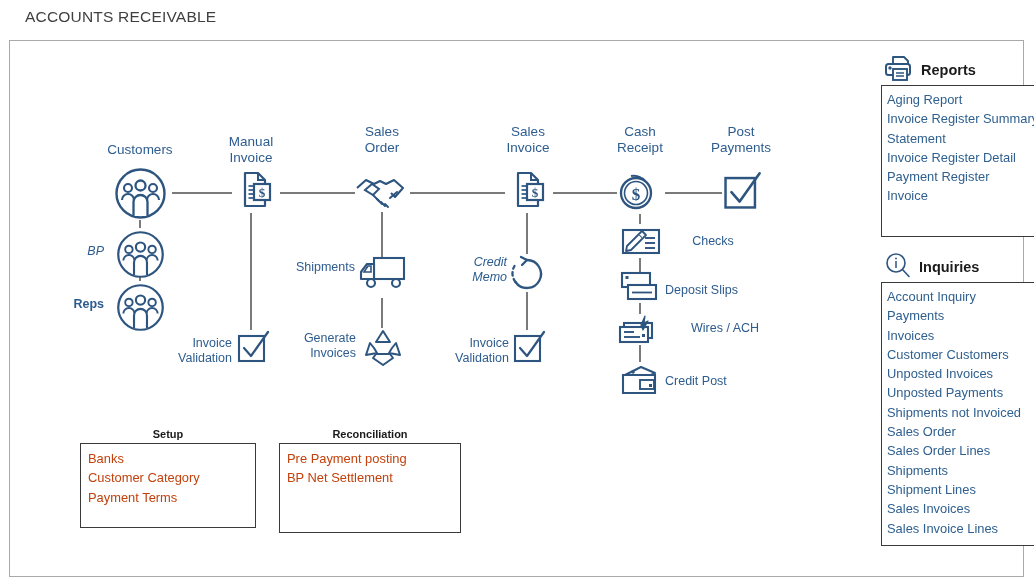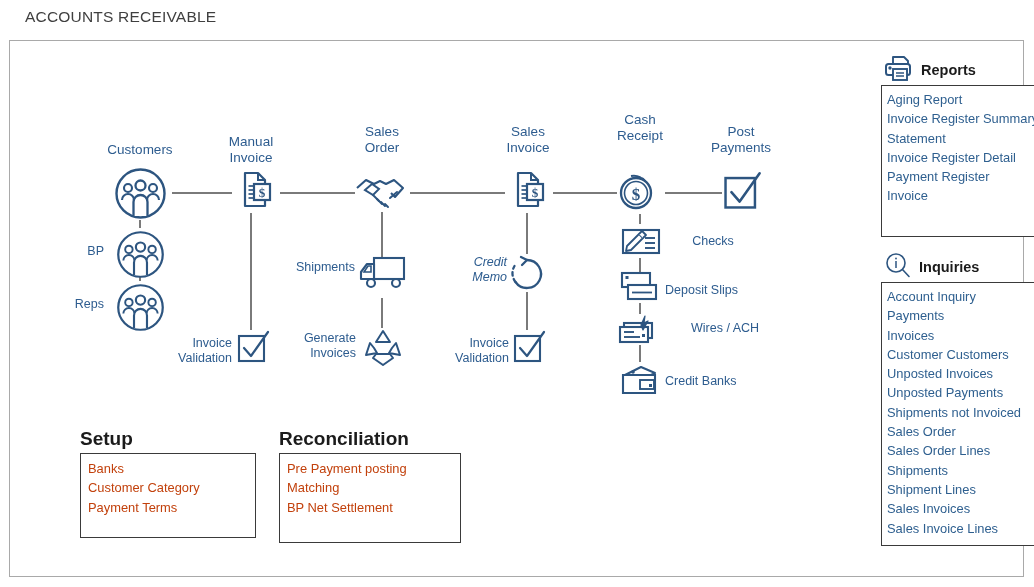--- a/index.html
+++ b/index.html
@@ -88,23 +88,24 @@
   .panel-list .li {
     color: #2e5f8f;
     font-size: 12.9px;
     line-height: 19.3px;
     white-space: pre;
   }
 
   
   .bbox { position: absolute; }
   .bbox-title {
-    font-size: 19px;
+    font-size: 11px;
     font-weight: bold;
     color: #1b1b1b;
+    text-align: center;
     padding-bottom: 3px;
   }
   .bbox-list {
     border: 1.4px solid #3a3a3a;
     box-sizing: border-box;
     padding: 5px 0 5px 7px;
     background: #fff;
   }
   .bbox-list .li {
     color: #c2410c;
@@ -155,34 +156,34 @@
       <circle cx="27.5" cy="27.5" r="24" fill="#ffffff" stroke="#2d5580" stroke-width="2.4"></circle>
       <circle cx="15" cy="22" r="4" fill="none" stroke="#2d5580" stroke-width="2.1"></circle>
       <path d="M9 34 a6 6 0 0 1 12 0" fill="none" stroke="#2d5580" stroke-width="2.1"></path>
       <circle cx="40" cy="22" r="4" fill="none" stroke="#2d5580" stroke-width="2.1"></circle>
       <path d="M34 34 a6 6 0 0 1 12 0" fill="none" stroke="#2d5580" stroke-width="2.1"></path>
       <circle cx="27.5" cy="19.5" r="5" fill="none" stroke="#2d5580" stroke-width="2.3"></circle>
       <path d="M20.5 50 v-14 a7 7 0 0 1 14 0 v14" fill="#ffffff" stroke="#2d5580" stroke-width="2.3"></path>
     </svg>
   </div>
 
-  <div class="side-label" style="left:52px; top:244px; width:52px;">BP</div>
+  <div class="side-label" style="left:52px; top:244px; width:52px;font-style:italic;">BP</div>
   <div class="icon-box" style="left:115px; top:229px;">
     <svg width="51" height="51" viewBox="0 0 55 55">
       <circle cx="27.5" cy="27.5" r="24" fill="#ffffff" stroke="#2d5580" stroke-width="2.4"></circle>
       <circle cx="15" cy="22" r="4" fill="none" stroke="#2d5580" stroke-width="2.1"></circle>
       <path d="M9 34 a6 6 0 0 1 12 0" fill="none" stroke="#2d5580" stroke-width="2.1"></path>
       <circle cx="40" cy="22" r="4" fill="none" stroke="#2d5580" stroke-width="2.1"></circle>
       <path d="M34 34 a6 6 0 0 1 12 0" fill="none" stroke="#2d5580" stroke-width="2.1"></path>
       <circle cx="27.5" cy="19.5" r="5" fill="none" stroke="#2d5580" stroke-width="2.3"></circle>
       <path d="M20.5 50 v-14 a7 7 0 0 1 14 0 v14" fill="#ffffff" stroke="#2d5580" stroke-width="2.3"></path>
     </svg>
   </div>
 
-  <div class="side-label" style="left:46px; top:297px; width:58px;">Reps</div>
+  <div class="side-label" style="left:46px; top:297px; width:58px;font-weight:bold;">Reps</div>
   <div class="icon-box" style="left:115px; top:282px;">
     <svg width="51" height="51" viewBox="0 0 55 55">
       <circle cx="27.5" cy="27.5" r="24" fill="#ffffff" stroke="#2d5580" stroke-width="2.4"></circle>
       <circle cx="15" cy="22" r="4" fill="none" stroke="#2d5580" stroke-width="2.1"></circle>
       <path d="M9 34 a6 6 0 0 1 12 0" fill="none" stroke="#2d5580" stroke-width="2.1"></path>
       <circle cx="40" cy="22" r="4" fill="none" stroke="#2d5580" stroke-width="2.1"></circle>
       <path d="M34 34 a6 6 0 0 1 12 0" fill="none" stroke="#2d5580" stroke-width="2.1"></path>
       <circle cx="27.5" cy="19.5" r="5" fill="none" stroke="#2d5580" stroke-width="2.3"></circle>
       <path d="M20.5 50 v-14 a7 7 0 0 1 14 0 v14" fill="#ffffff" stroke="#2d5580" stroke-width="2.3"></path>
     </svg>
@@ -275,21 +276,21 @@
   </div>
   <div class="side-label" style="left:437px; top:336px; width:72px;">Invoice
 Validation</div>
   <div class="icon-box" style="left:512px; top:330px;">
     <svg width="34" height="34" viewBox="0 0 34 34">
       <rect x="3" y="6" width="25" height="25" fill="#ffffff" stroke="#2d5580" stroke-width="2.1"></rect>
       <path d="M8 18 l7 8 L32 2" fill="none" stroke="#2d5580" stroke-width="2.2" stroke-linecap="round" stroke-linejoin="round"></path>
     </svg>
   </div>
 
-  <div class="node-label" style="left:597px; top:112px; width:86px;">Cash
+  <div class="node-label" style="left:597px; top:124px; width:86px;">Cash
 Receipt</div>
   <div class="icon-box" style="left:615px; top:168px;">
     <svg width="50" height="48" viewBox="0 0 50 48">
       <path d="M16 8 a14 14 0 0 1 15 20" fill="none" stroke="#2d5580" stroke-width="2.1"></path>
       <path d="M31 28 a14 14 0 0 0 -4 -18" fill="none" stroke="#2d5580" stroke-width="2.1"></path>
       <circle cx="21" cy="25" r="15" fill="#ffffff" stroke="#2d5580" stroke-width="2.3"></circle>
       <circle cx="21" cy="25" r="11.5" fill="none" stroke="#2d5580" stroke-width="1.6"></circle>
       <text x="21" y="31.5" font-family="'Liberation Serif',serif" font-size="17" font-weight="bold" fill="#2d5580" text-anchor="middle">$</text>
     </svg>
   </div>
@@ -325,21 +326,21 @@
       <rect x="4" y="15" width="28" height="15" fill="#ffffff" stroke="#2d5580" stroke-width="2.1"></rect>
       <g stroke="#2d5580" stroke-width="1.9">
         <line x1="8" y1="20" x2="18" y2="20"></line>
         <line x1="8" y1="25" x2="24" y2="25"></line>
       </g>
       <rect x="26" y="22" width="3" height="3" fill="#2d5580"></rect>
       <path d="M25 13 l4 -9 -1 7 4 -2 -5 9 z" fill="#2d5580" stroke="#2d5580" stroke-width="1.2" stroke-linejoin="round"></path>
     </svg>
   </div>
 
-  <div class="side-label left-al" style="left:665px; top:374px; width:110px;">Credit Banks</div>
+  <div class="side-label left-al" style="left:665px; top:374px; width:110px;">Credit Post</div>
   <div class="icon-box" style="left:618px; top:362px;">
     <svg width="46" height="38" viewBox="0 0 46 38">
       <path d="M7 13 l16 -8 14 6 -16 8 z" fill="#ffffff" stroke="#2d5580" stroke-width="2" stroke-linejoin="round"></path>
       <circle cx="15" cy="10" r="1.8" fill="#2d5580"></circle>
       <path d="M5 13 h32 v18 h-32 z" fill="#ffffff" stroke="#2d5580" stroke-width="2.1"></path>
       <rect x="22" y="18" width="14" height="9" fill="#ffffff" stroke="#2d5580" stroke-width="1.9"></rect>
       <rect x="31" y="22" width="3" height="3" fill="#2d5580"></rect>
     </svg>
   </div>
 
@@ -414,16 +415,15 @@
     <div class="li">Banks</div>
     <div class="li">Customer Category</div>
     <div class="li">Payment Terms</div>
   </div>
 </div>
 
 <div class="bbox" style="left:279px; top:428px; width:182px;">
   <div class="bbox-title">Reconciliation</div>
   <div class="bbox-list" style="width:182px; height:90px;">
     <div class="li">Pre Payment posting</div>
-    <div class="li">Matching</div>
     <div class="li">BP Net Settlement</div>
   </div>
 </div>
 
 </body></html>

